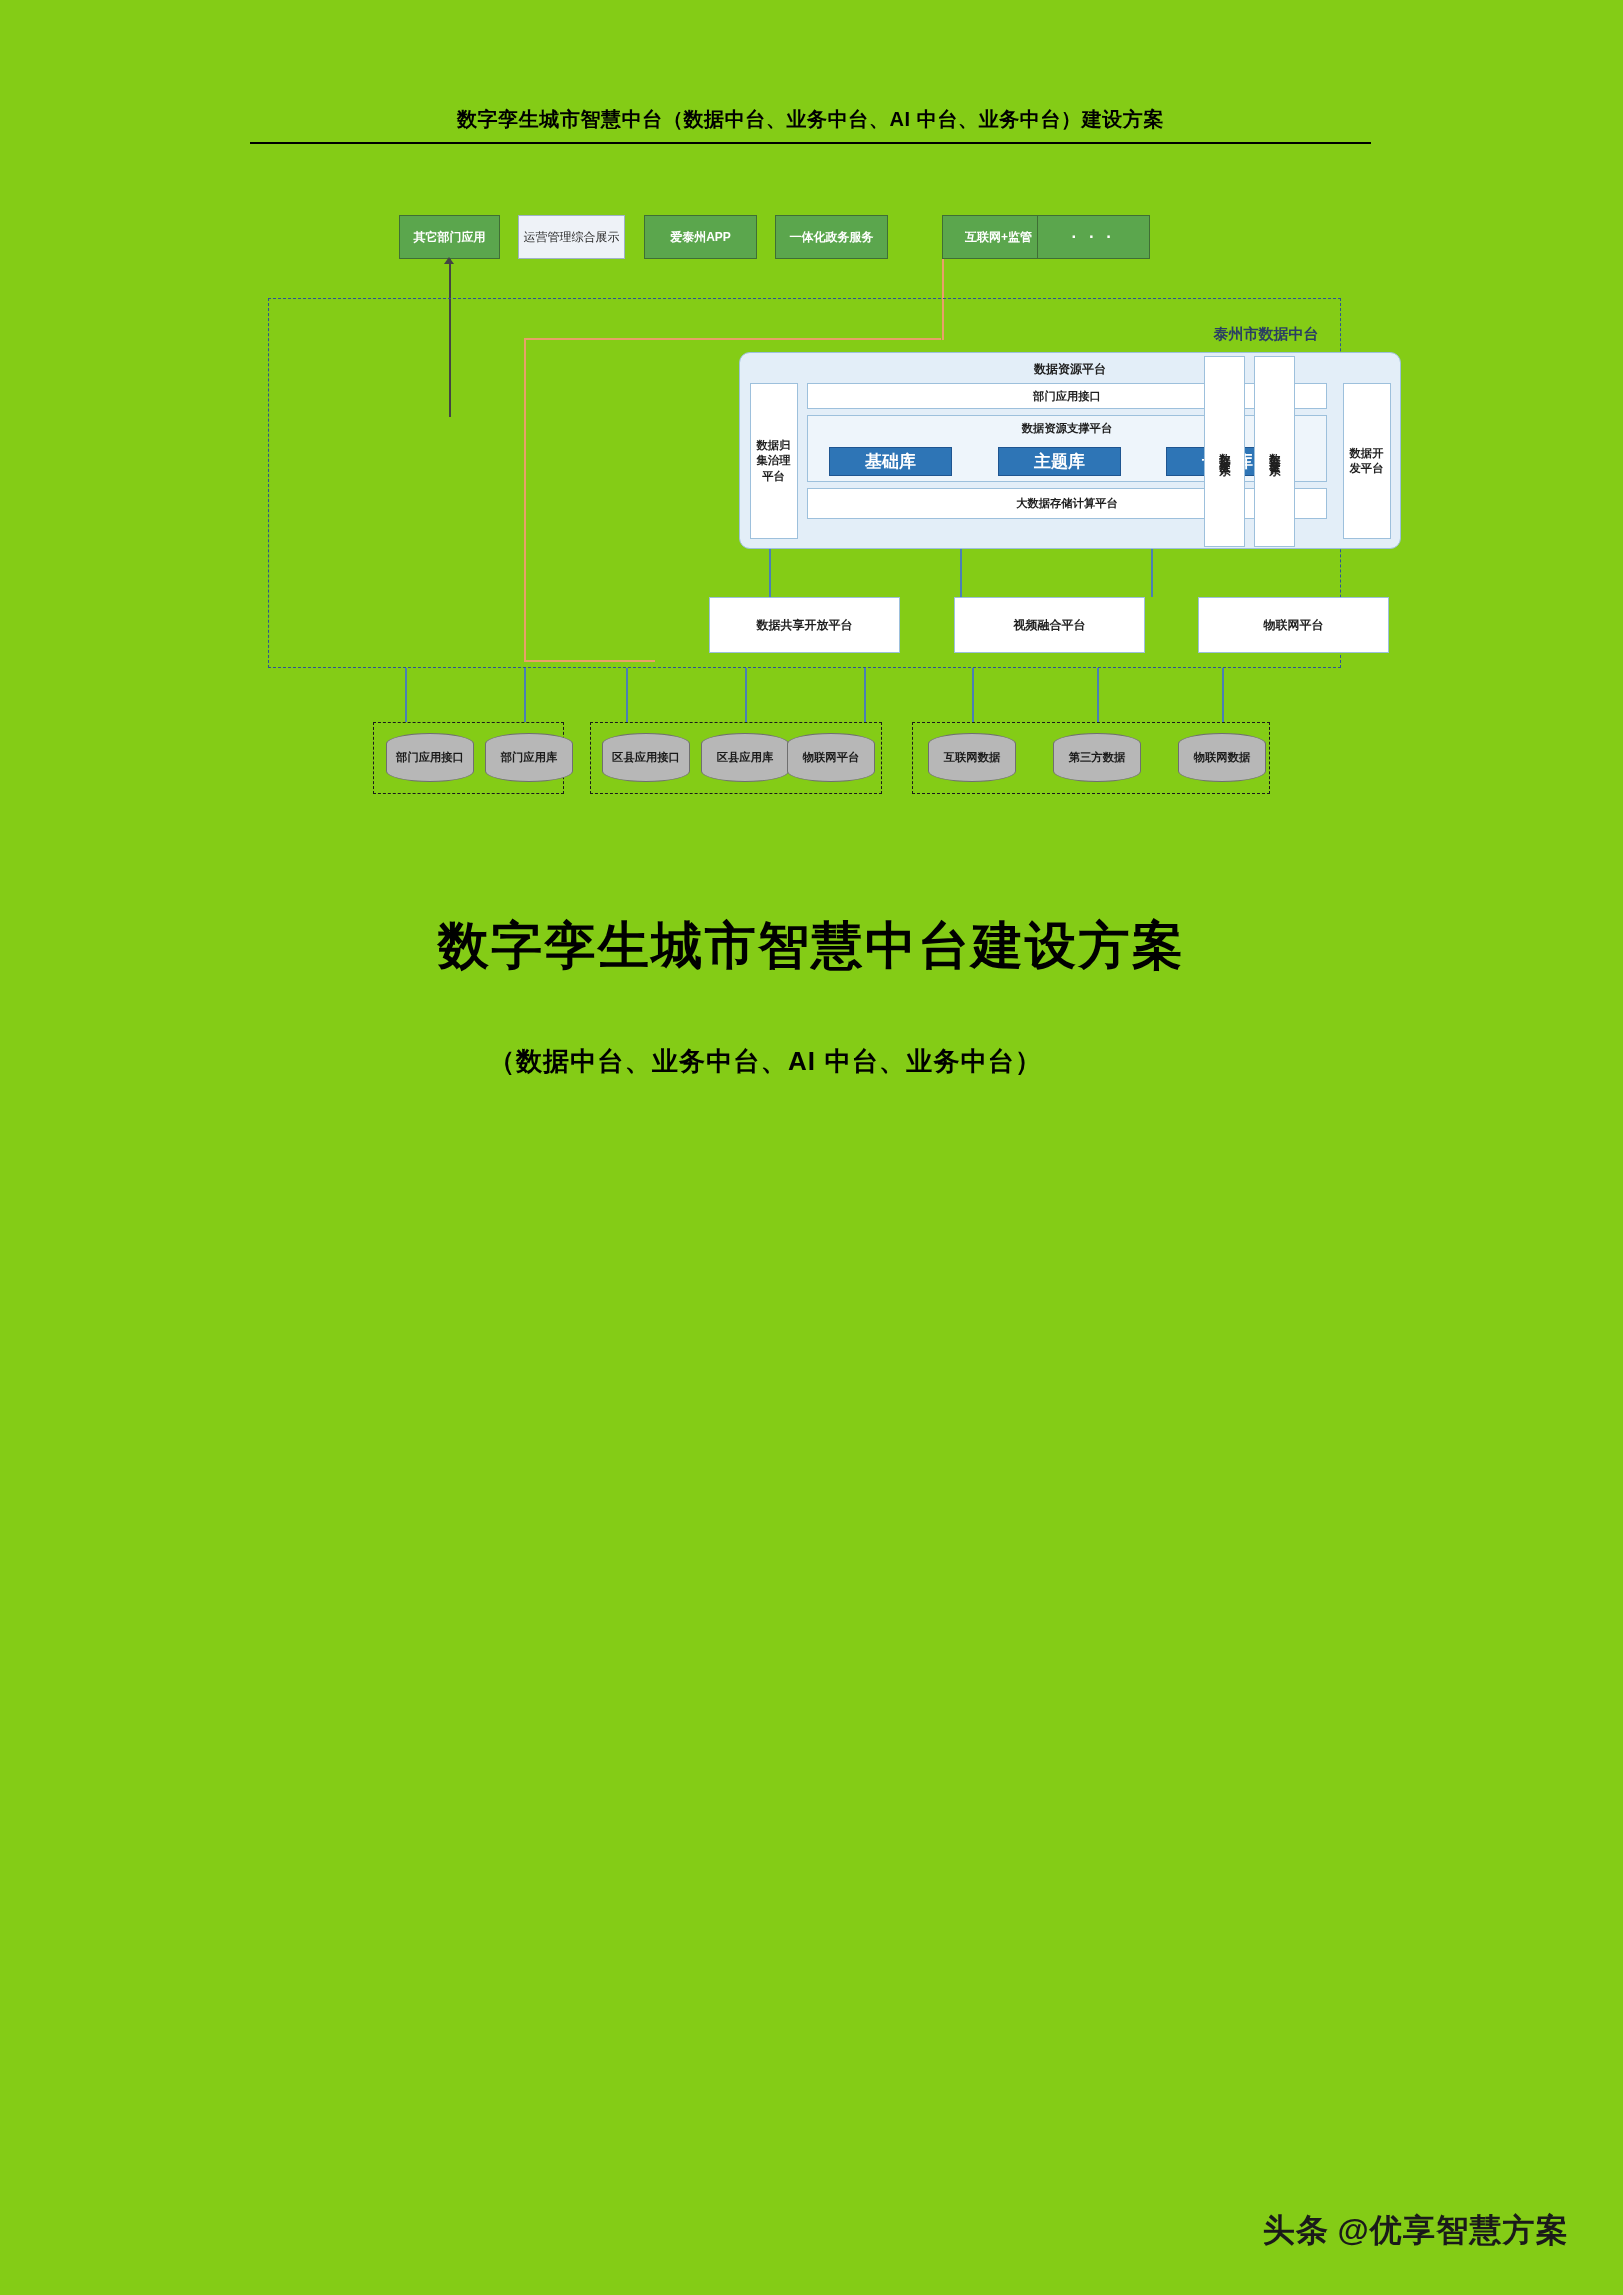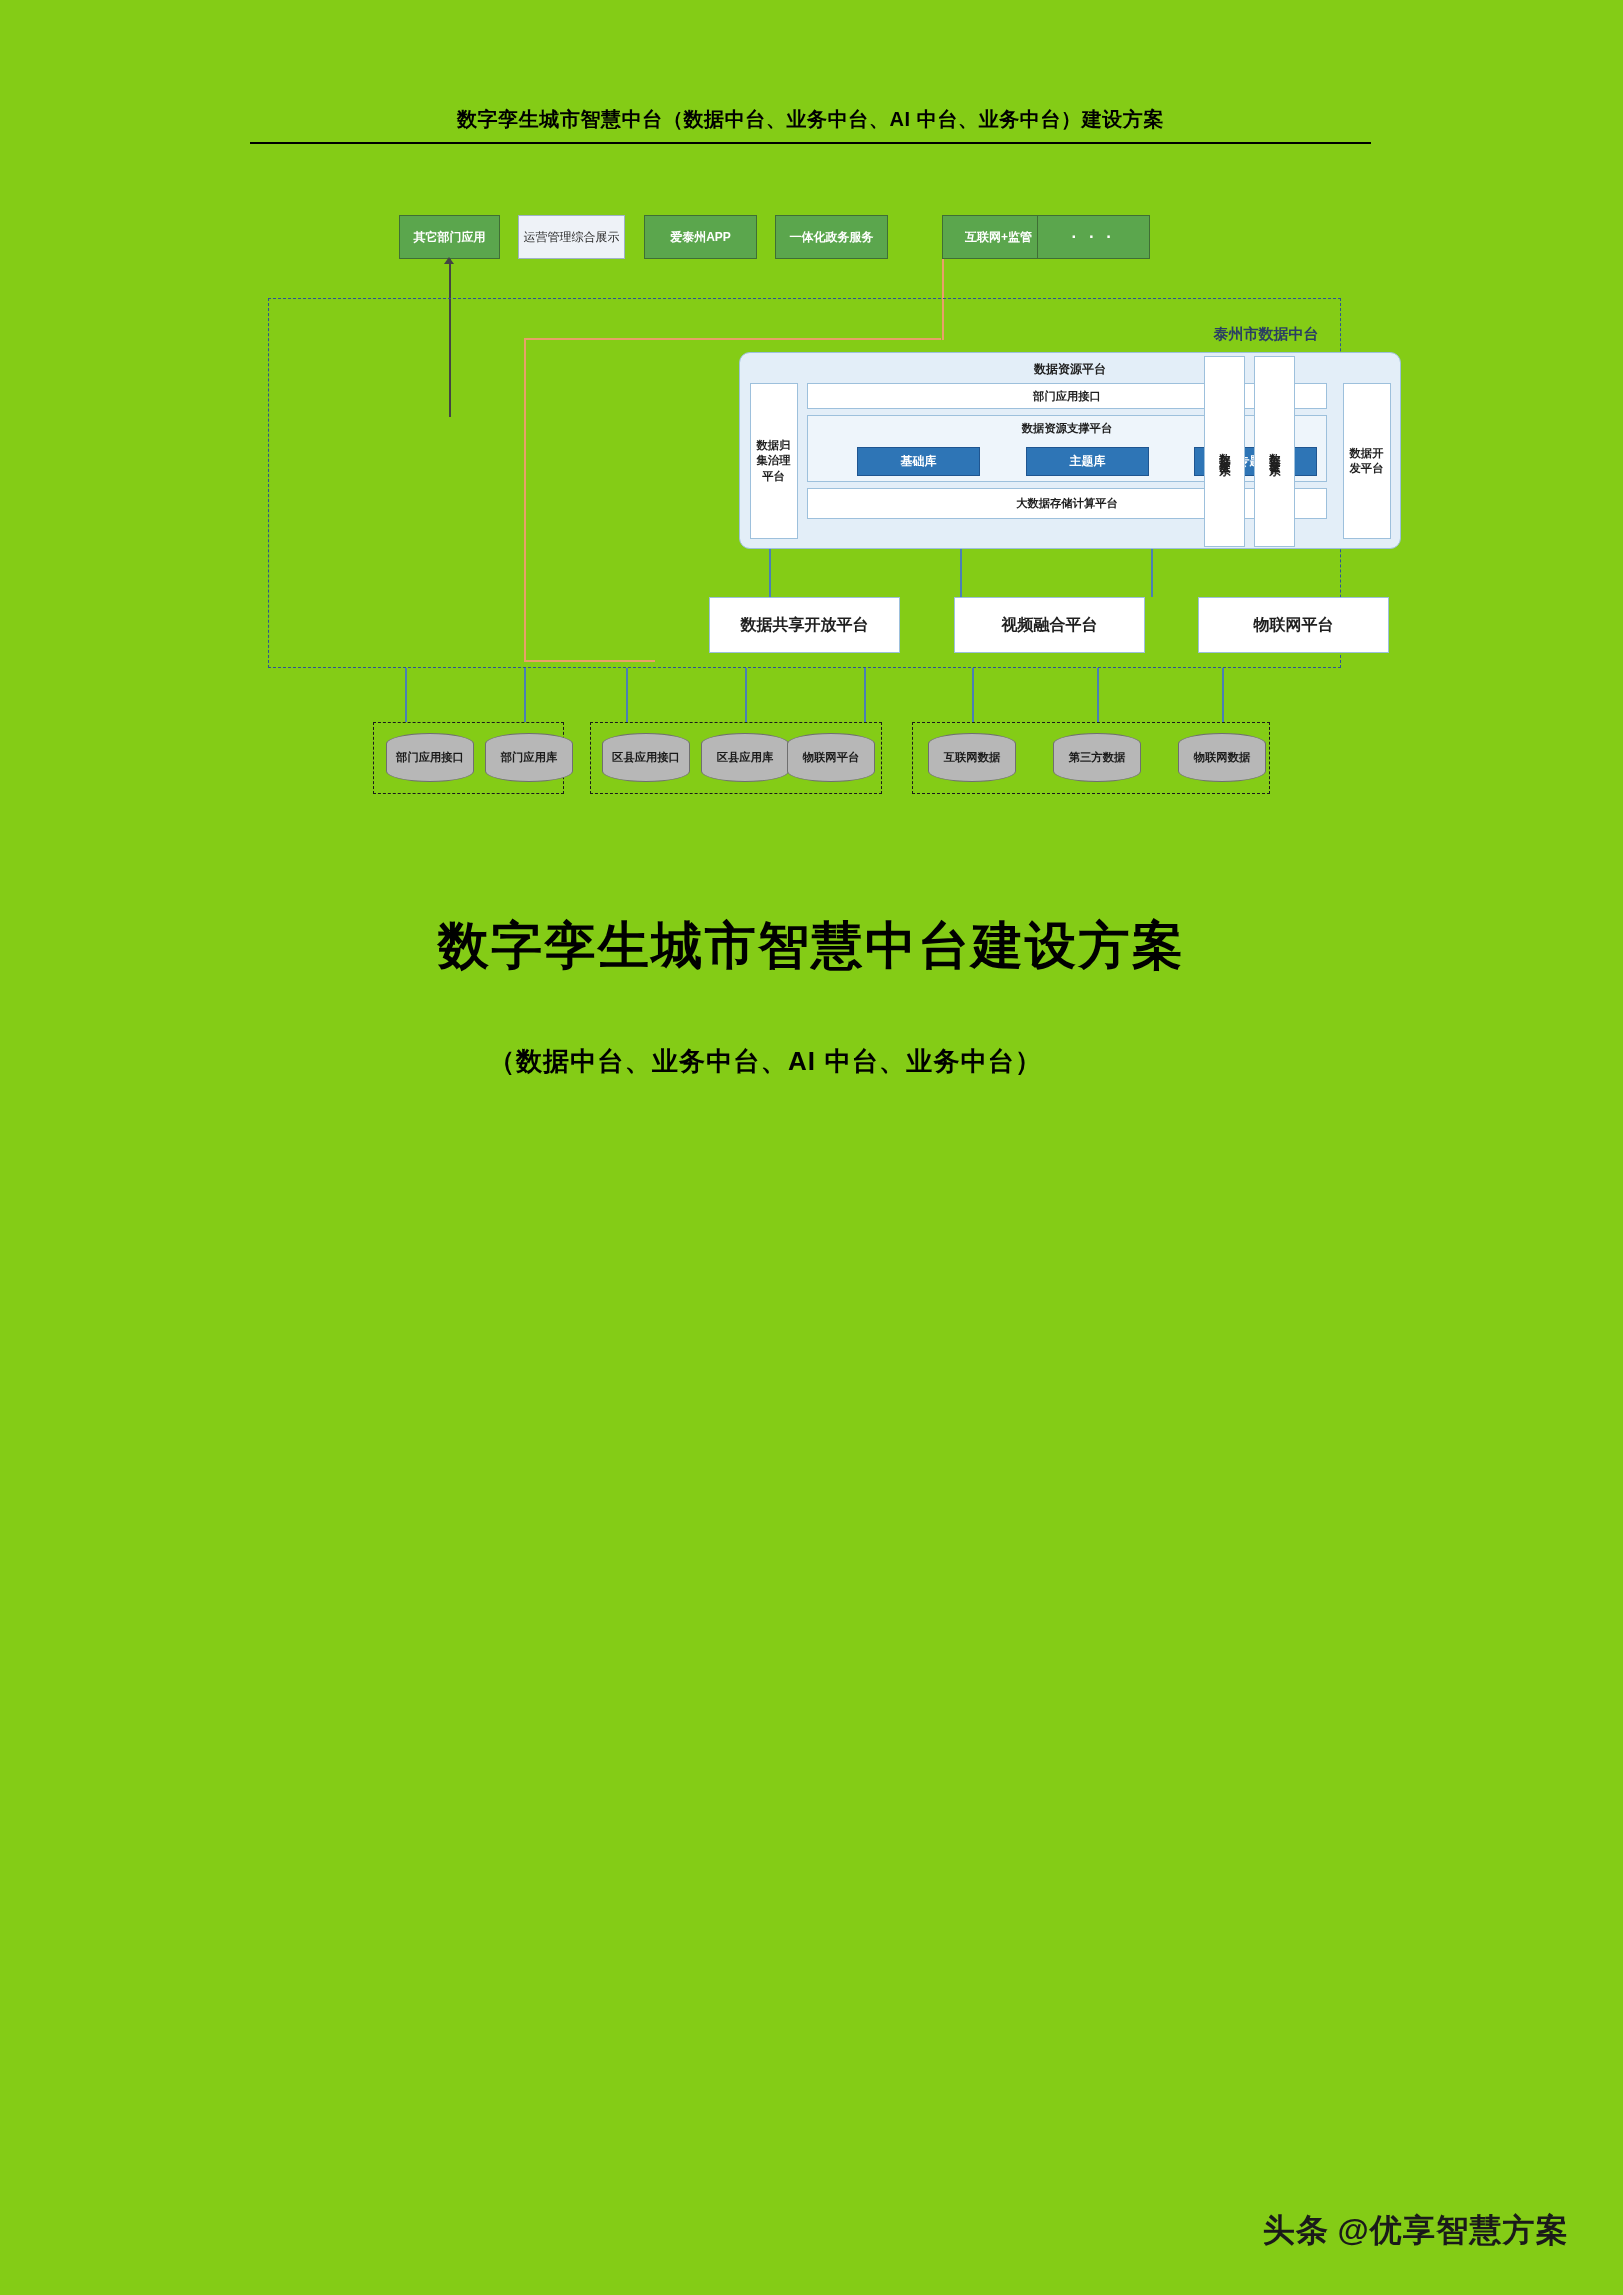--- a/index.html
+++ b/index.html
@@ -157,27 +157,26 @@
     text-align: center;
     writing-mode: horizontal-tb;
     line-height: 1.35;
     padding: 2.4px;
   }
   .lib-box {
     position: absolute;
     background: #2e75b6;
     border: 0.9px solid #1f5590;
     color: #ffffff;
-    font-size: 12px;
-    font-weight: 700;
-    display: flex;
-    align-items: center;
-    justify-content: center;
-    box-sizing: border-box;
-    margin-left: 28px;
+    font-size: 17px;
+    font-weight: 700;
+    display: flex;
+    align-items: center;
+    justify-content: center;
+    box-sizing: border-box;
   }
   .sub-panel {
     position: absolute;
     background: #eef5fb;
     border: 0.9px solid #9dc0dc;
     box-sizing: border-box;
   }
   .sub-panel-title {
     position: absolute;
     top: 4.8px;
@@ -209,21 +208,21 @@
 
   
   .mid-box {
     position: absolute;
     background: #ffffff;
     border: 0.9px solid #9dc0dc;
     box-sizing: border-box;
     display: flex;
     align-items: center;
     justify-content: center;
-    font-size: 16px;
+    font-size: 12px;
     font-weight: 700;
     color: #1f1f1f;
   }
 
   
   .dgroup {
     position: absolute;
     border: 1.8px dashed #1a1a1a;
     box-sizing: border-box;
   }

